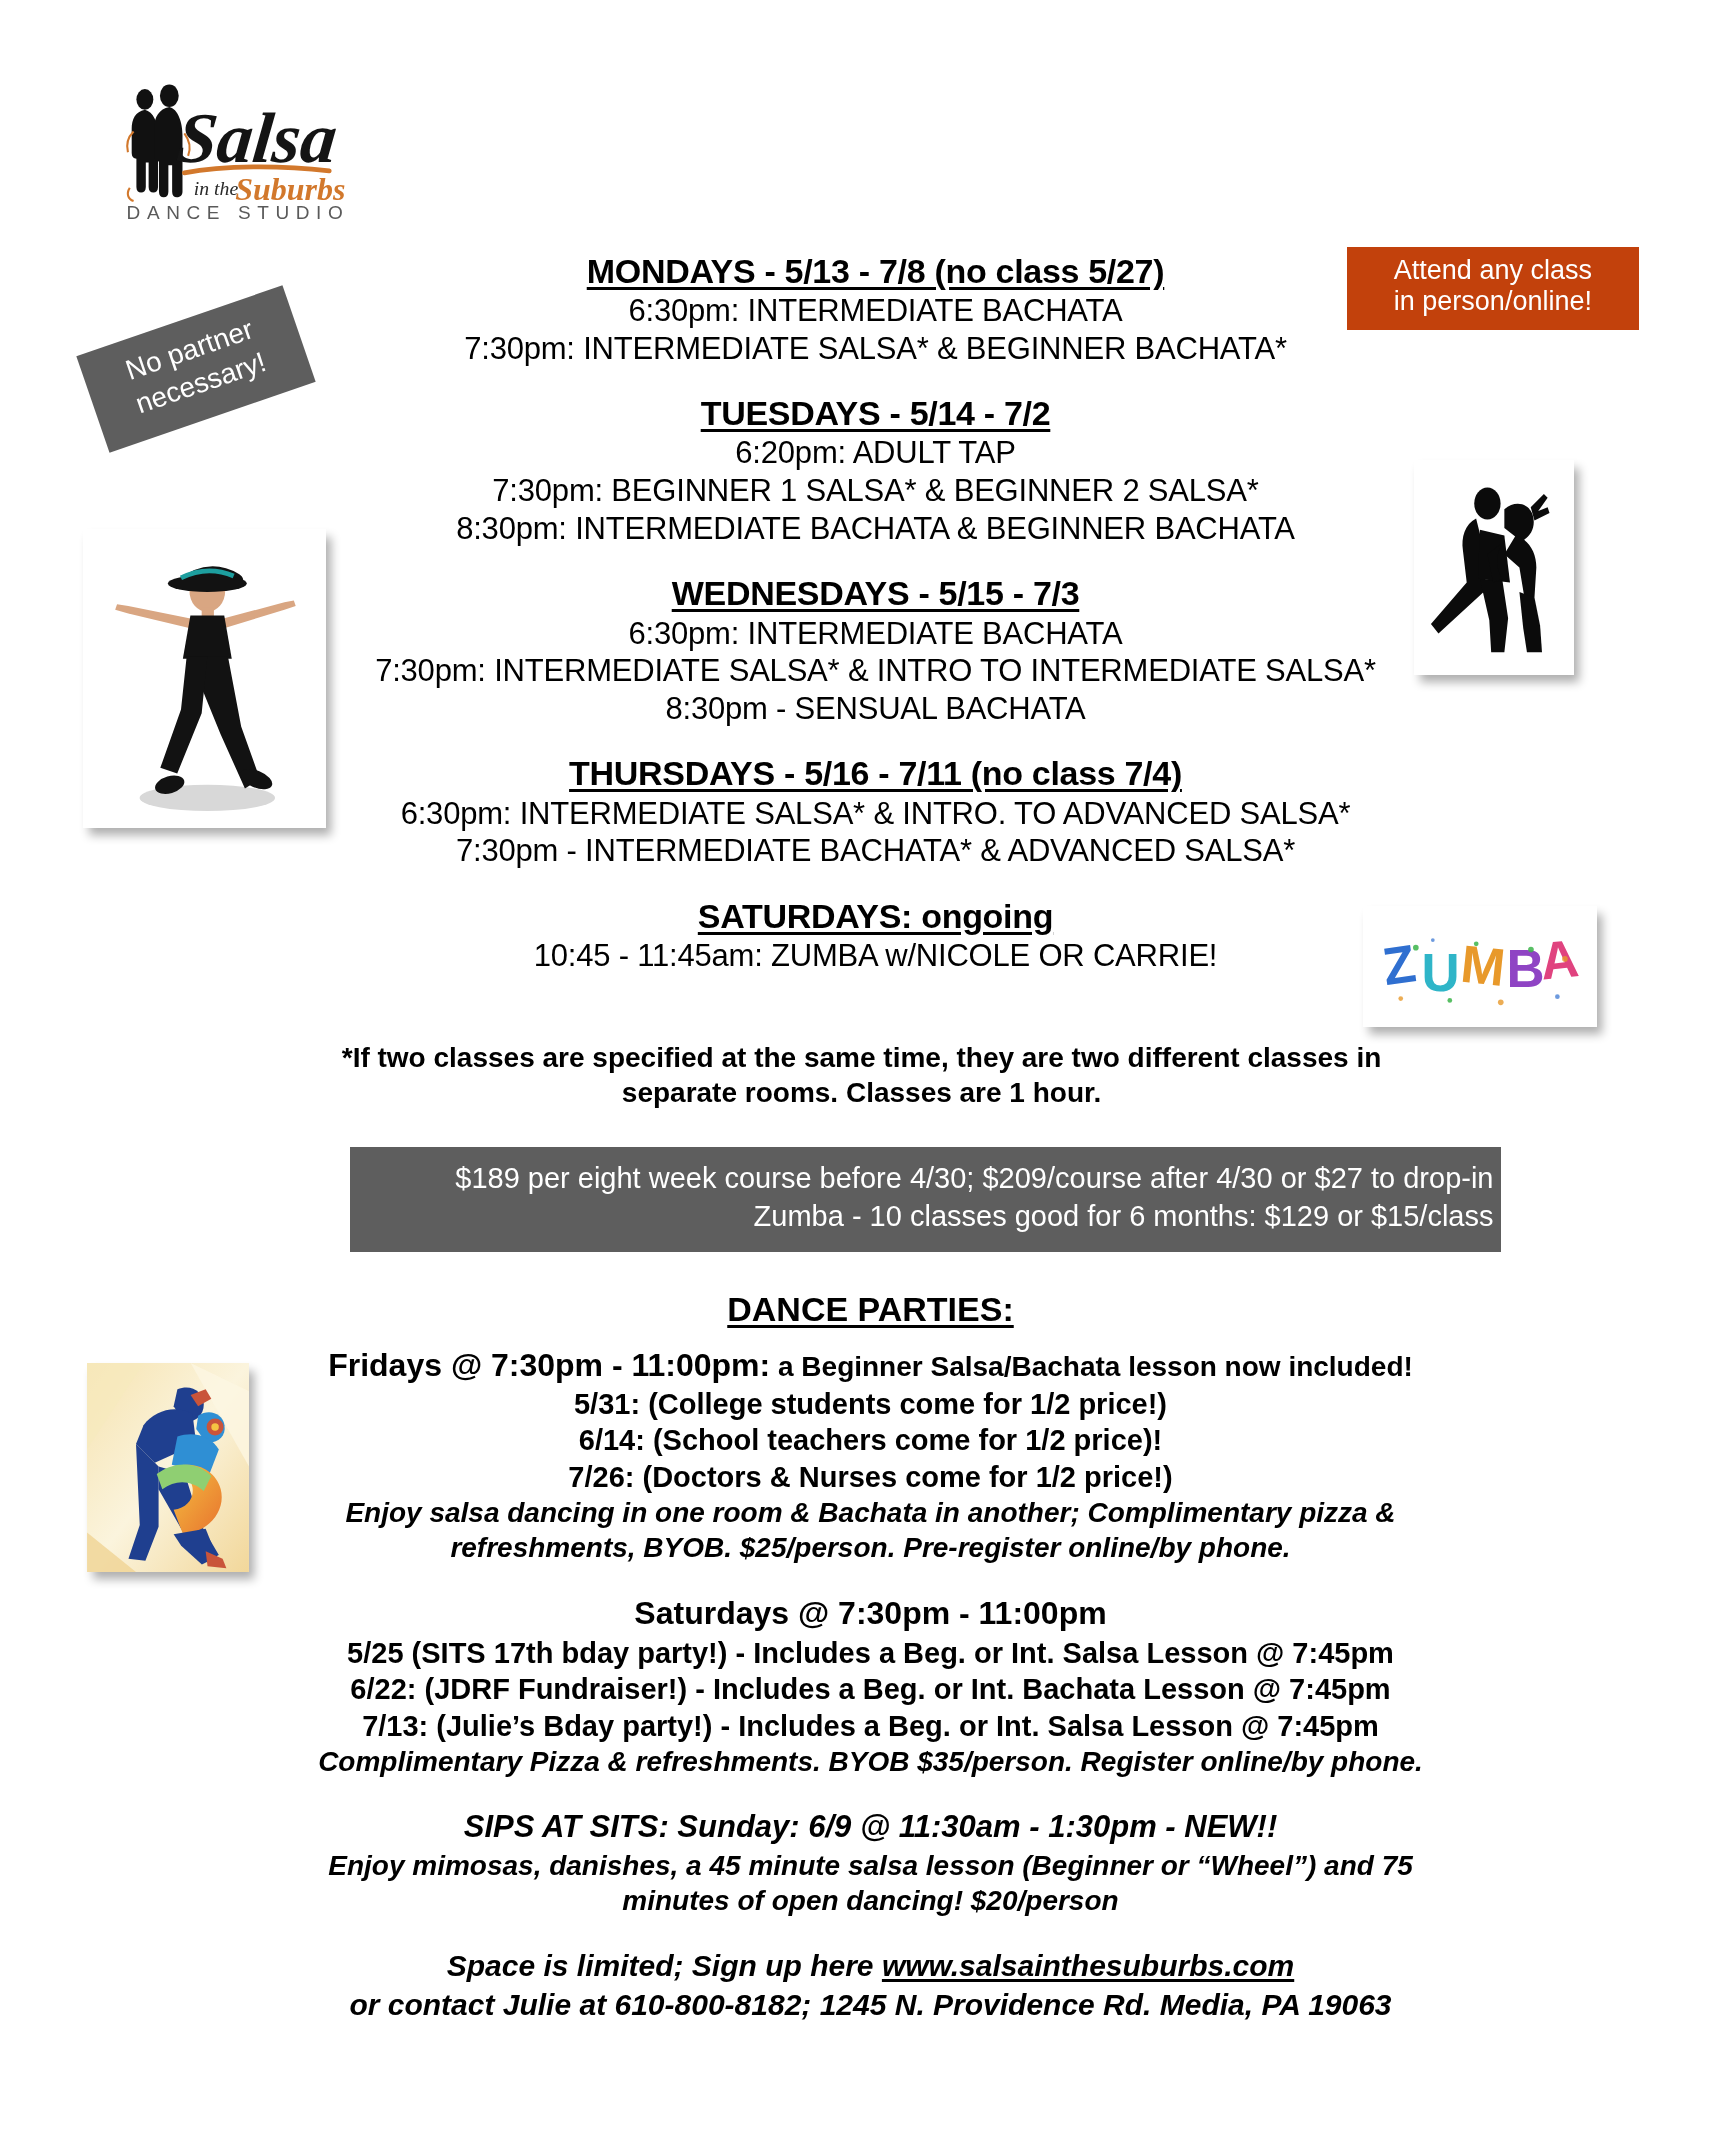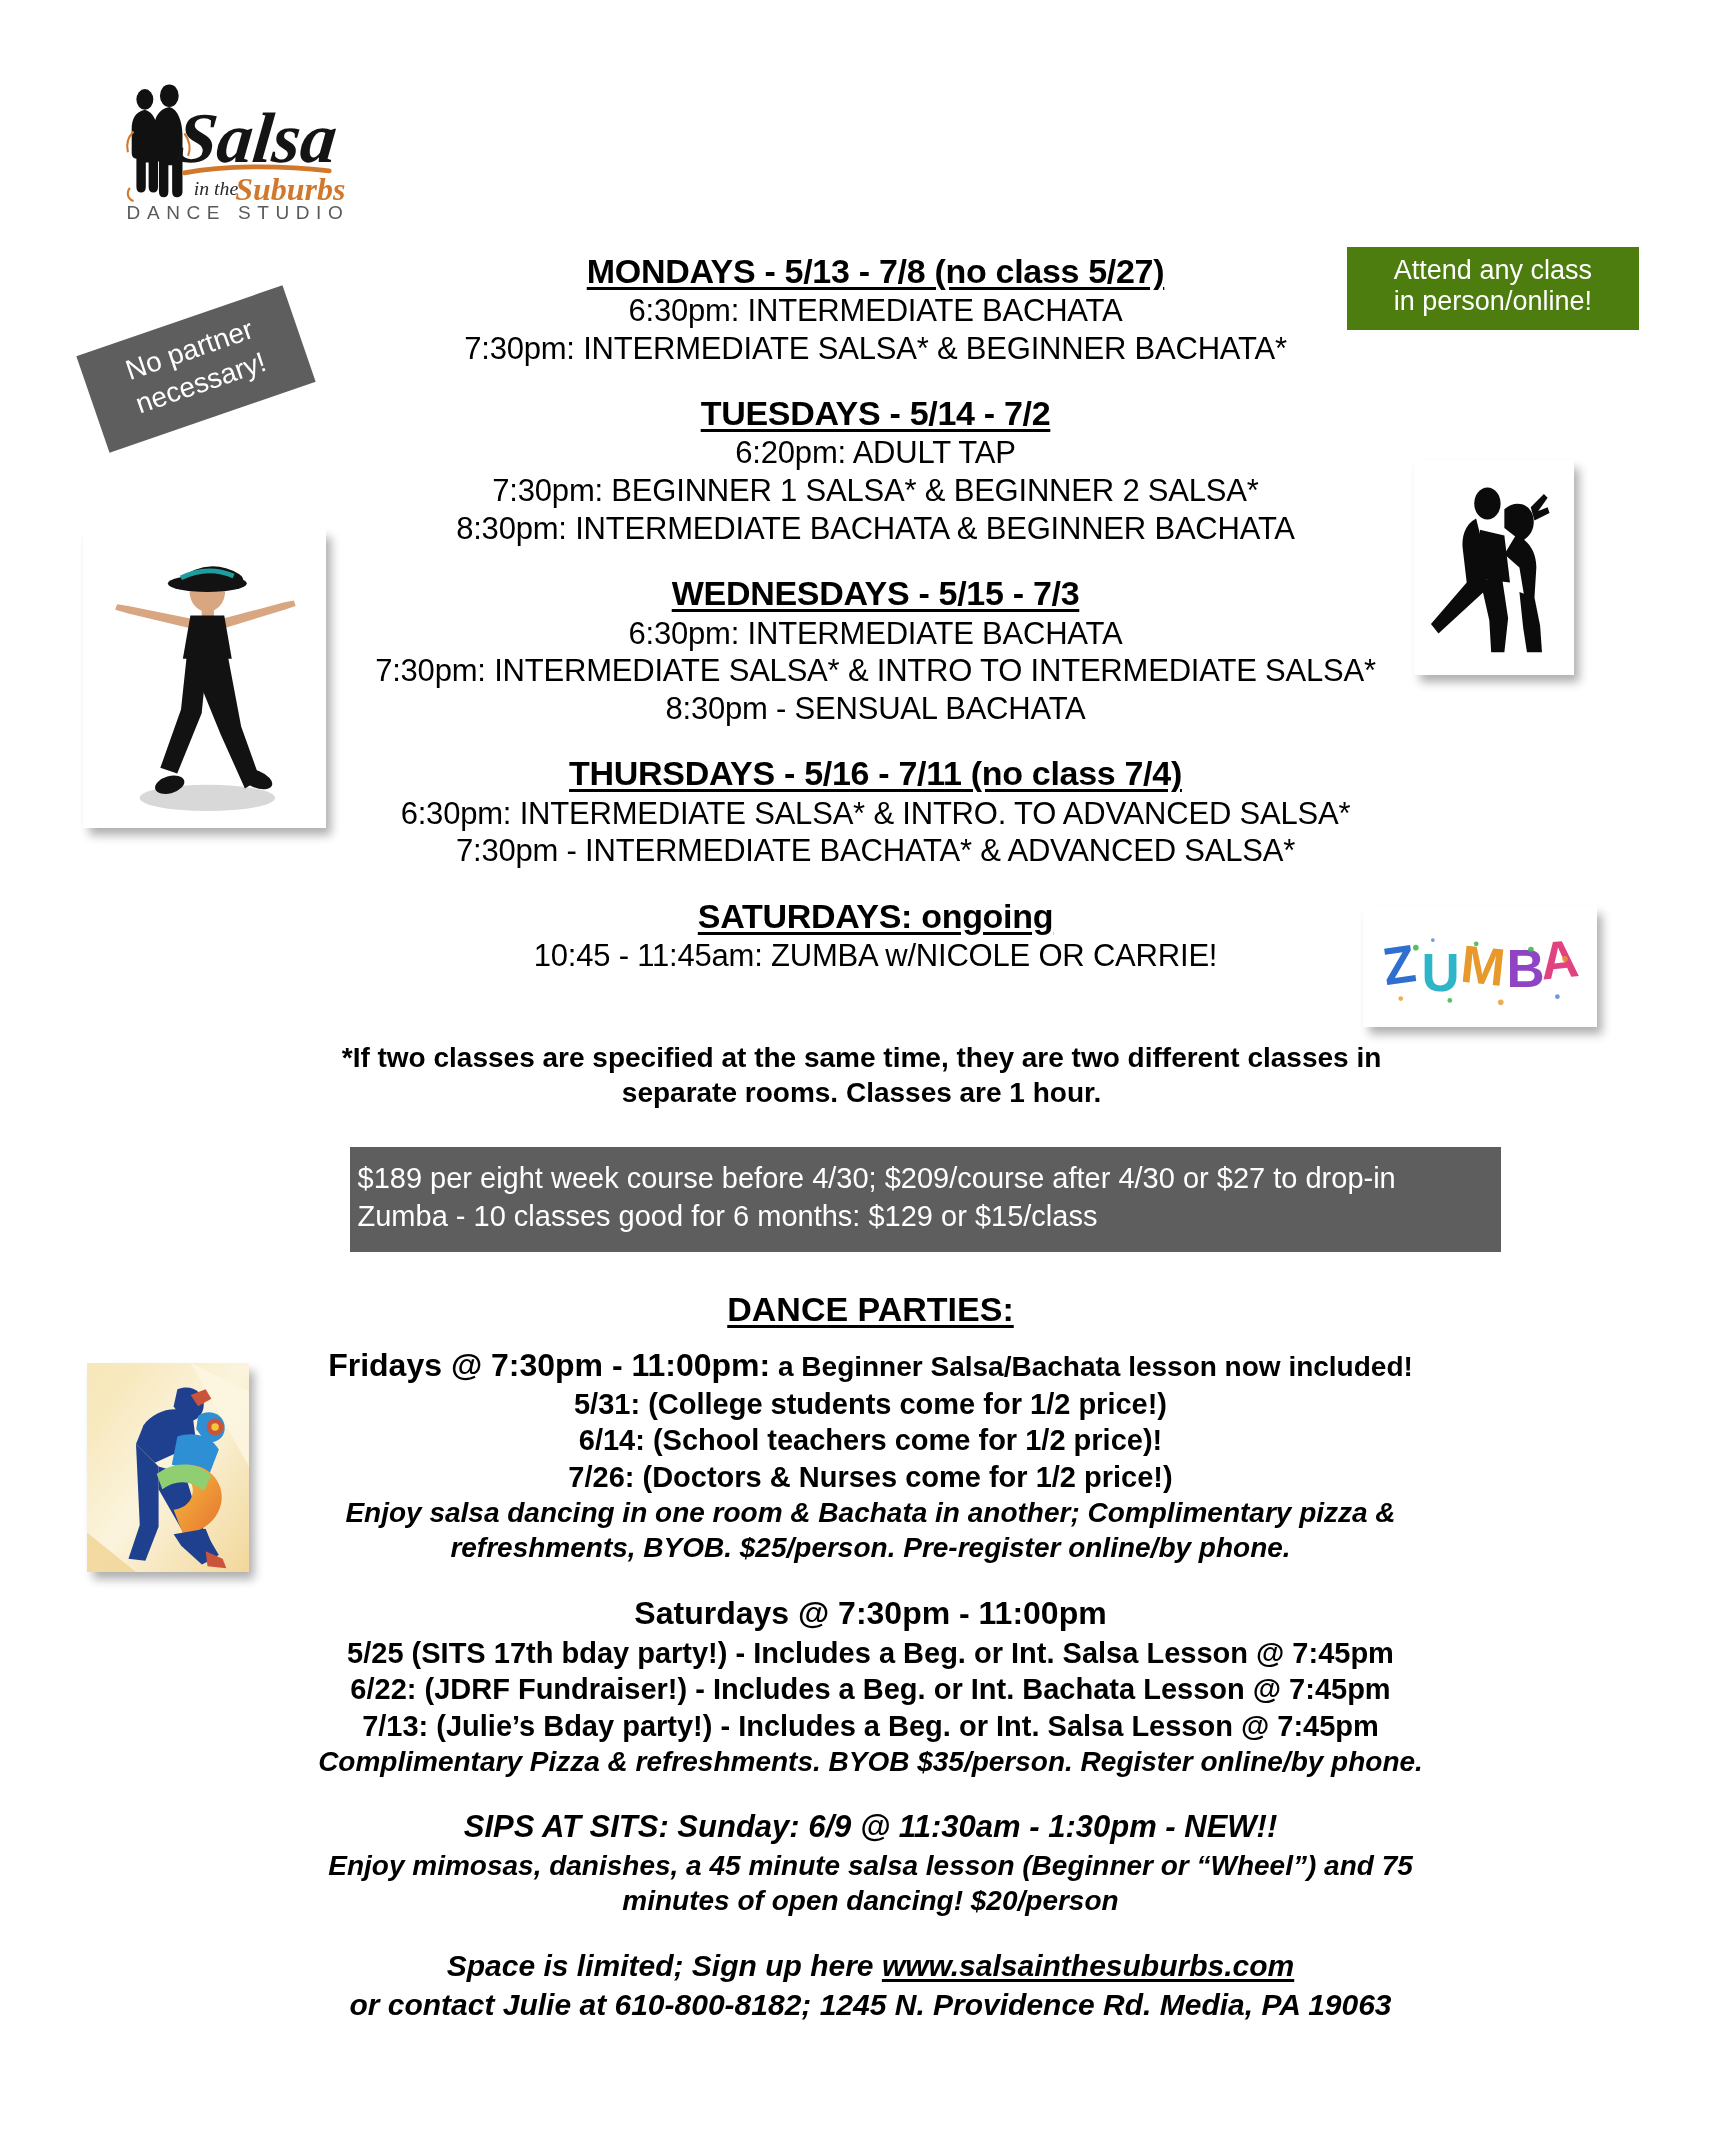--- a/index.html
+++ b/index.html
@@ -55,21 +55,21 @@
     font-family: "Liberation Sans", sans-serif;
   }
 
   
   .attend-box {
     position: absolute;
     left: 1347px;
     top: 247px;
     width: 273px;
     padding: 7.5px 9.4px 11.3px 9.4px;
-    background: #4d7c0f;
+    background: #c2410c;
     color: #ffffff;
     text-align: center;
     font-size: 27px;
     line-height: 1.18;
   }
 
   
   .no-partner {
     position: absolute;
     left: 87px;
@@ -122,21 +122,21 @@
 
   
   .price-box {
     position: absolute;
     left: 350px;
     top: 1147px;
     width: 1151px;
     padding: 13px 7.5px 17px 7.5px;
     background: #5e5e5e;
     color: #ffffff;
-    text-align: left;
+    text-align: right;
     font-size: 29px;
     line-height: 1.3;
     box-sizing: border-box;
   }
 
   
   .parties {
     position: absolute;
     left: 188px;
     top: 1290px;

